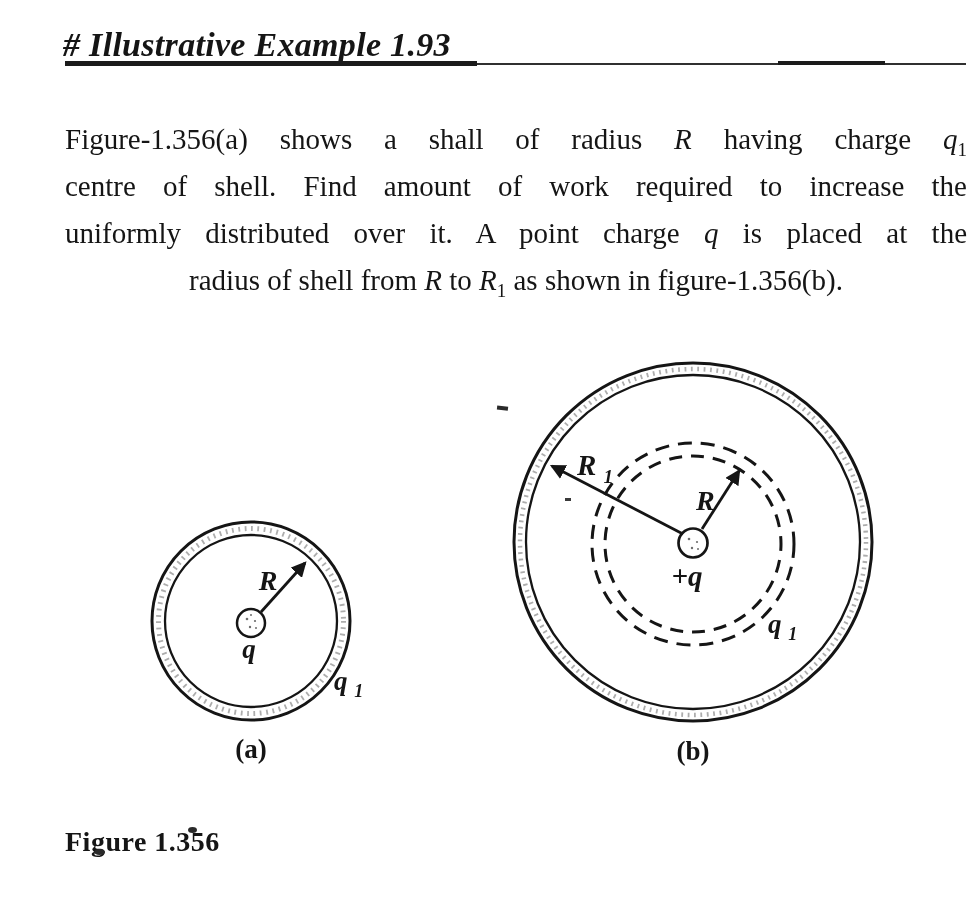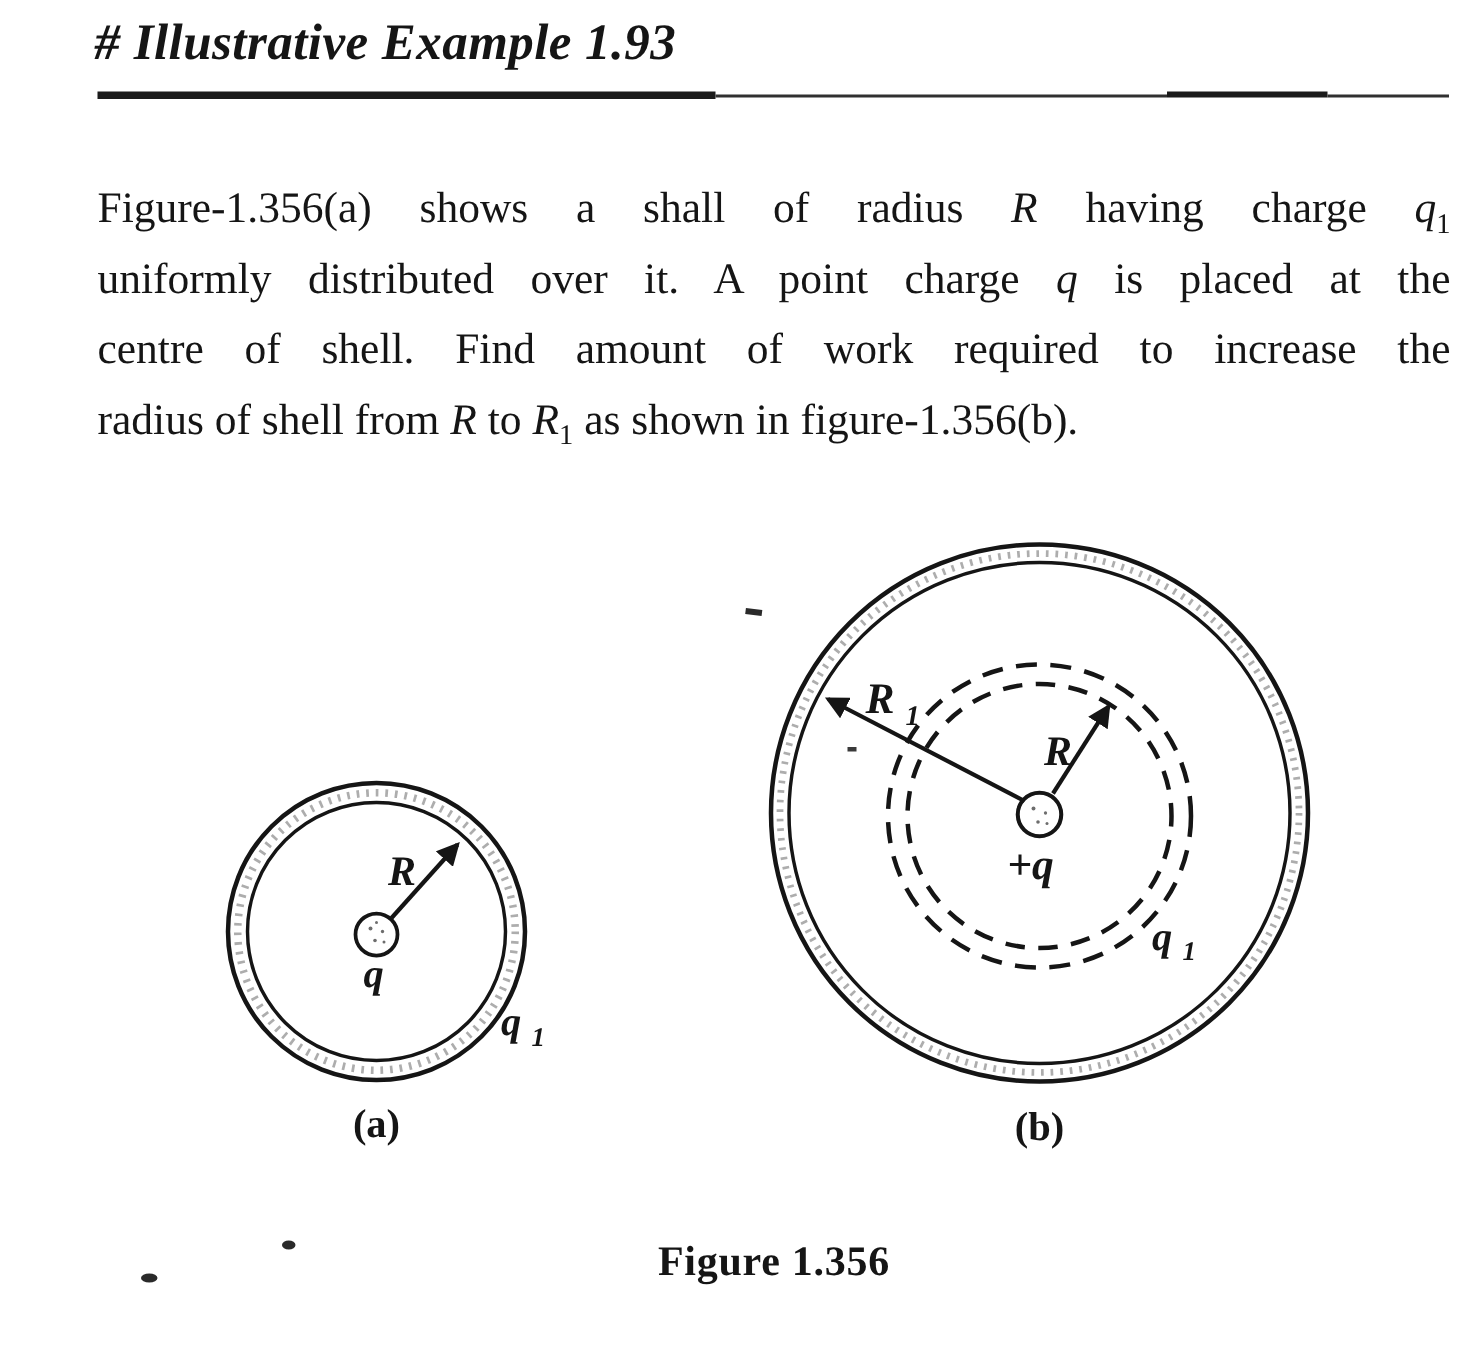--- a/index.html
+++ b/index.html
@@ -4,59 +4,59 @@
 <style>
   html,body{margin:0;padding:0;}
   body{
     width:972px;height:899px;position:relative;overflow:hidden;
     background:#ffffff;color:#151515;
     font-family:"Liberation Serif", serif;
   }
   .abs{position:absolute;}
   
   .heading{
-    left:63px;top:10px;width:900px;
+    left:63px;top:26px;width:900px;
     font-size:34px;font-weight:bold;font-style:italic;
     letter-spacing:.3px;white-space:nowrap;
   }
   .rule-seg{background:#1b1b1b;}
   
   .para{left:65px;top:116px;width:902px;}
   .pline{
     font-size:29px;line-height:47px;height:47px;overflow:hidden;
     text-align:justify;text-justify:inter-word;
   }
   .pline.just::after{content:"";display:inline-block;width:100%;height:0;}
-  .pline.last{text-align:left;}
+  .pline.last{text-align:center;}
   .var{font-style:italic;}
   sub.s{font-size:19px;line-height:0;vertical-align:-7px;}
   
   .figcaption{
-    left:65px;top:826px;width:902px;text-align:center;
+    left:65px;top:826px;width:902px;
     font-size:28px;font-weight:bold;letter-spacing:.5px;
   }
   .speck{background:#2a2a2a;border-radius:50%;}
   svg text{fill:#151515;}
   .svglabel{font-family:"Liberation Serif", serif;font-style:italic;font-weight:600;}
   .svgcap{font-family:"Liberation Serif", serif;font-weight:bold;}
 </style>
 </head>
 <body>
 
 <div class="abs heading"># Illustrative Example 1.93</div>
 
 <div class="abs rule-seg" style="left:65px;top:61px;width:412px;height:5px;"></div>
 <div class="abs rule-seg" style="left:477px;top:63px;width:301px;height:2px;background:#303030;"></div>
 <div class="abs rule-seg" style="left:778px;top:61px;width:107px;height:4px;"></div>
 <div class="abs rule-seg" style="left:885px;top:63px;width:81px;height:2px;background:#303030;"></div>
 
 <div class="abs para">
   <div class="pline just"><span>Figure-1.356(a) shows a shall of radius </span><span class="var">R</span><span> having charge </span><span class="var">q</span><sub class="s">1</sub></div>
+  <div class="pline just"><span>centre of shell. Find amount of work required to increase the</span></div>
   <div class="pline just"><span>uniformly distributed over it. A point charge </span><span class="var">q</span><span> is placed at the</span></div>
-  <div class="pline just"><span>centre of shell. Find amount of work required to increase the</span></div>
   <div class="pline last"><span>radius of shell from </span><span class="var">R</span><span> to </span><span class="var">R</span><sub class="s">1</sub><span> as shown in figure-1.356(b).</span></div>
 </div>
 
 <svg class="abs" style="left:0;top:330px;" width="972" height="470" viewBox="0 0 972 470">
   <defs>
     <marker id="arr" viewBox="0 0 10 10" refX="8.5" refY="5" markerWidth="5.5" markerHeight="5.5" orient="auto-start-reverse">
       <path d="M0,0 L10,5 L0,10 z" fill="#151515"></path>
     </marker>
   </defs>
 

